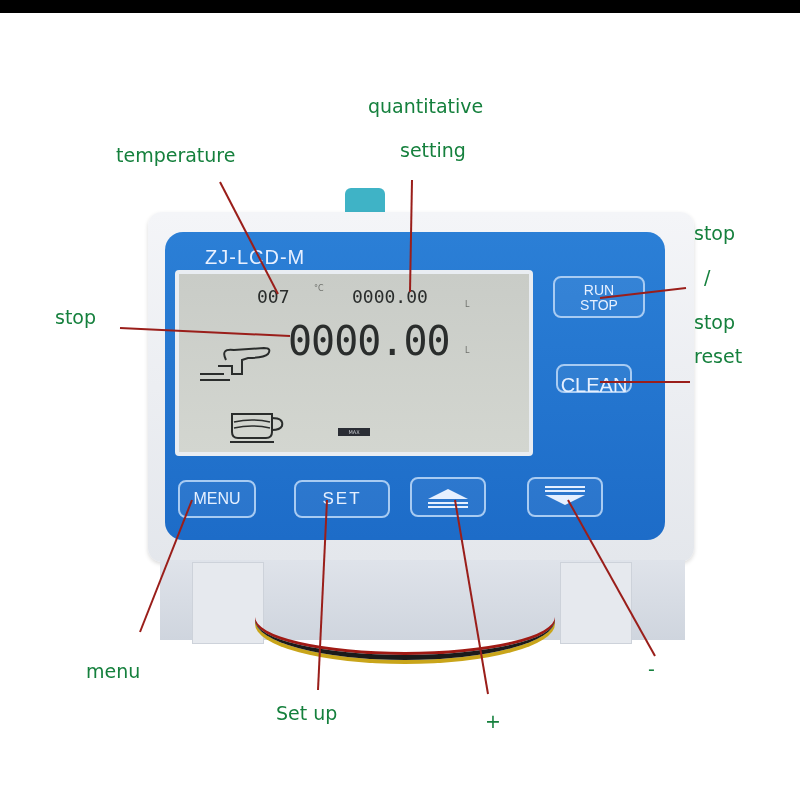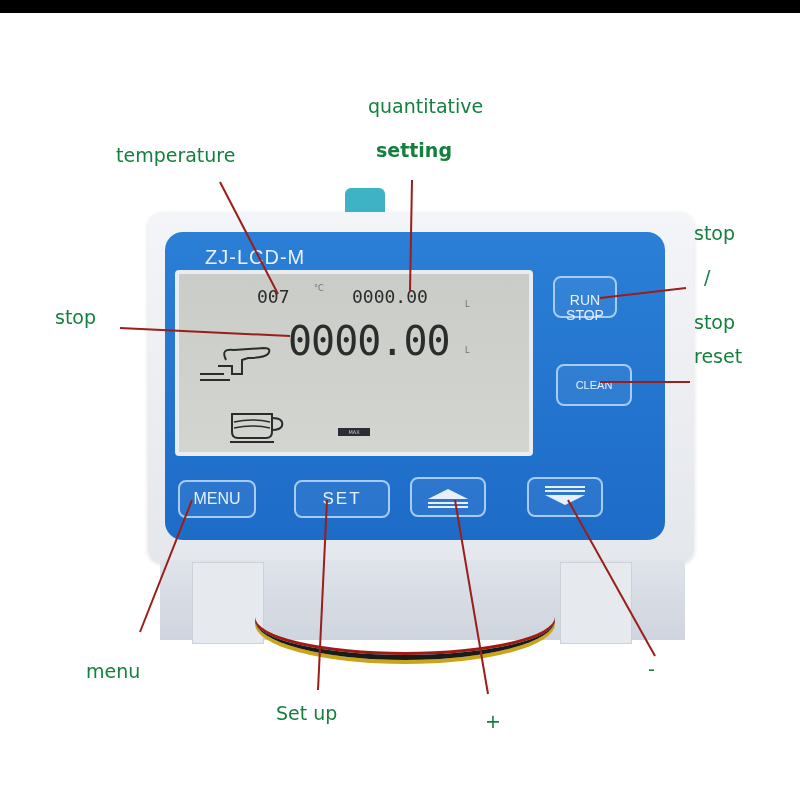--- a/index.html
+++ b/index.html
@@ -48,42 +48,42 @@
   <path d="M2 34 l24 0 M2 40 l30 0" stroke="#2a2d2c" stroke-width="2"></path>
 </svg>
 <svg class="icon" style="left:228px; top:410px;" width="60" height="34" viewBox="0 0 60 34">
   <path d="M4 4 l40 0 l0 18 q0 6 -6 6 l-28 0 q-6 0 -6 -6 z" fill="none" stroke="#2a2d2c" stroke-width="2"></path>
   <path d="M44 8 q12 0 10 8 q-2 4 -10 4" fill="none" stroke="#2a2d2c" stroke-width="2"></path>
   <path d="M6 12 q18 -4 36 0 M6 18 q18 -4 36 0" stroke="#2a2d2c" stroke-width="1.5" fill="none"></path>
   <path d="M2 32 l44 0" stroke="#2a2d2c" stroke-width="2"></path>
 </svg>
 <div class="max-badge">MAX</div>
 
-<div class="btn" style="left:553px; top:276px; width:64px; height:42px; font-size:14px; line-height:15px; padding-top:15px;">
+<div class="btn" style="left:553px; top:276px; width:92px; height:42px; font-size:14px; line-height:15px; padding-top:5px;">
   <div>RUN</div>
   <div>STOP</div>
 </div>
-<div class="btn" style="left:556px; top:364px; width:76px; height:42px; font-size:11px; line-height:38px;">CLEAN</div>
+<div class="btn" style="left:556px; top:364px; width:76px; height:29px; font-size:20px; line-height:38px;">CLEAN</div>
 <div class="btn" style="left:178px; top:480px; width:78px; height:38px; font-size:16px; line-height:34px;">MENU</div>
 <div class="btn" style="left:294px; top:480px; width:96px; height:38px; font-size:17px; letter-spacing:2px; line-height:34px;">SET</div>
 <div class="btn" style="left:410px; top:477px; width:76px; height:40px;">
   <svg width="72" height="36" viewBox="0 0 72 36">
     <path d="M16 20 L36 10 L56 20 Z" fill="#e6f0ff"></path>
     <path d="M16 24 L56 24 M16 28 L56 28" stroke="#e6f0ff" stroke-width="2"></path>
   </svg>
 </div>
 <div class="btn" style="left:527px; top:477px; width:76px; height:40px;">
   <svg width="72" height="36" viewBox="0 0 72 36">
     <path d="M16 8 L56 8 M16 12 L56 12" stroke="#e6f0ff" stroke-width="2"></path>
     <path d="M16 16 L36 26 L56 16 Z" fill="#e6f0ff"></path>
   </svg>
 </div>
 
 <div class="label" style="left:368px; top:97px;">quantitative</div>
-<div class="label" style="left:376px; top:141px;font-weight:bold;">setting</div>
+<div class="label" style="left:400px; top:141px;">setting</div>
 <div class="label" style="left:116px; top:146px;">temperature</div>
 <div class="label" style="left:55px; top:308px;">stop</div>
 <div class="label" style="left:694px; top:224px;">stop</div>
 <div class="label" style="left:704px; top:268px;">/</div>
 <div class="label" style="left:694px; top:313px;">stop</div>
 <div class="label" style="left:694px; top:347px;">reset</div>
 <div class="label" style="left:86px; top:662px;">menu</div>
 <div class="label" style="left:276px; top:704px;">Set up</div>
 <div class="label" style="left:485px; top:712px;">+</div>
 <div class="label" style="left:648px; top:660px;">-</div>

